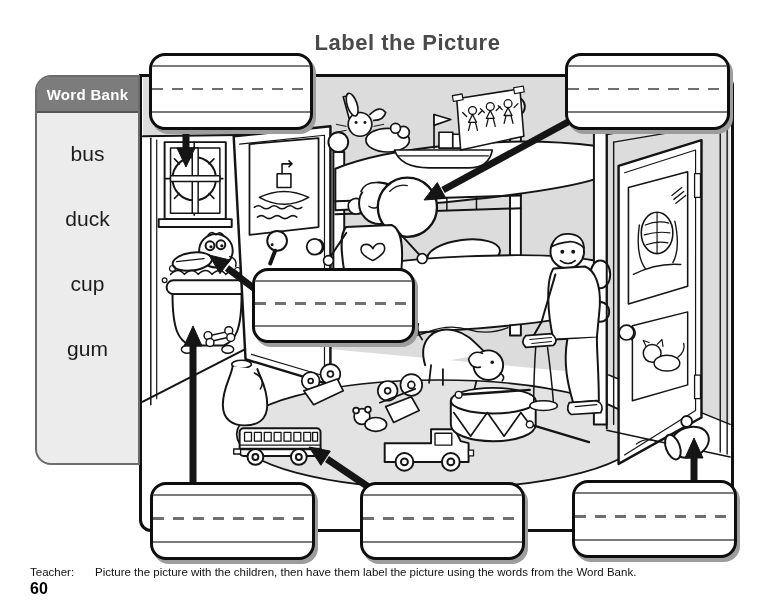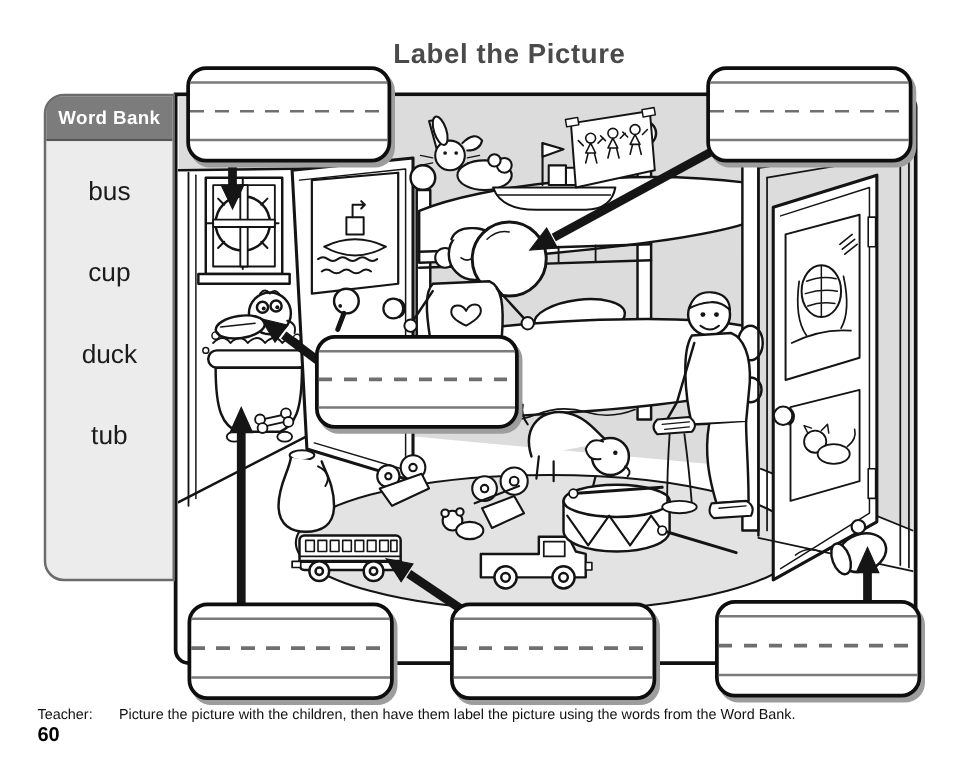--- a/index.html
+++ b/index.html
@@ -46,23 +46,23 @@
 <body>
 
 <div id="page">
 
   <div id="title">Label the Picture</div>
 
   <div id="wordbank">
     <div id="wb-header">Word Bank</div>
     <div id="wb-words">
       <div class="wb-word">bus</div>
+      <div class="wb-word">duck</div>
       <div class="wb-word">cup</div>
-      <div class="wb-word">duck</div>
-      <div class="wb-word">tub</div>
+      <div class="wb-word">gum</div>
     </div>
   </div>
 
   <div id="scene">
     <svg width="589" height="452" viewBox="0 0 595 458">
       <g stroke="#141414" stroke-width="2" fill="none" stroke-linecap="round" stroke-linejoin="round">
 
         <rect x="0" y="0" width="150" height="60" fill="#dcdcdc" stroke="none"></rect>
         <polygon points="150,0 595,0 595,352 472,302 150,272" fill="#dcdcdc" stroke="none"></polygon>
         <line x1="472" y1="302" x2="595" y2="352" stroke-width="1.5"></line>

